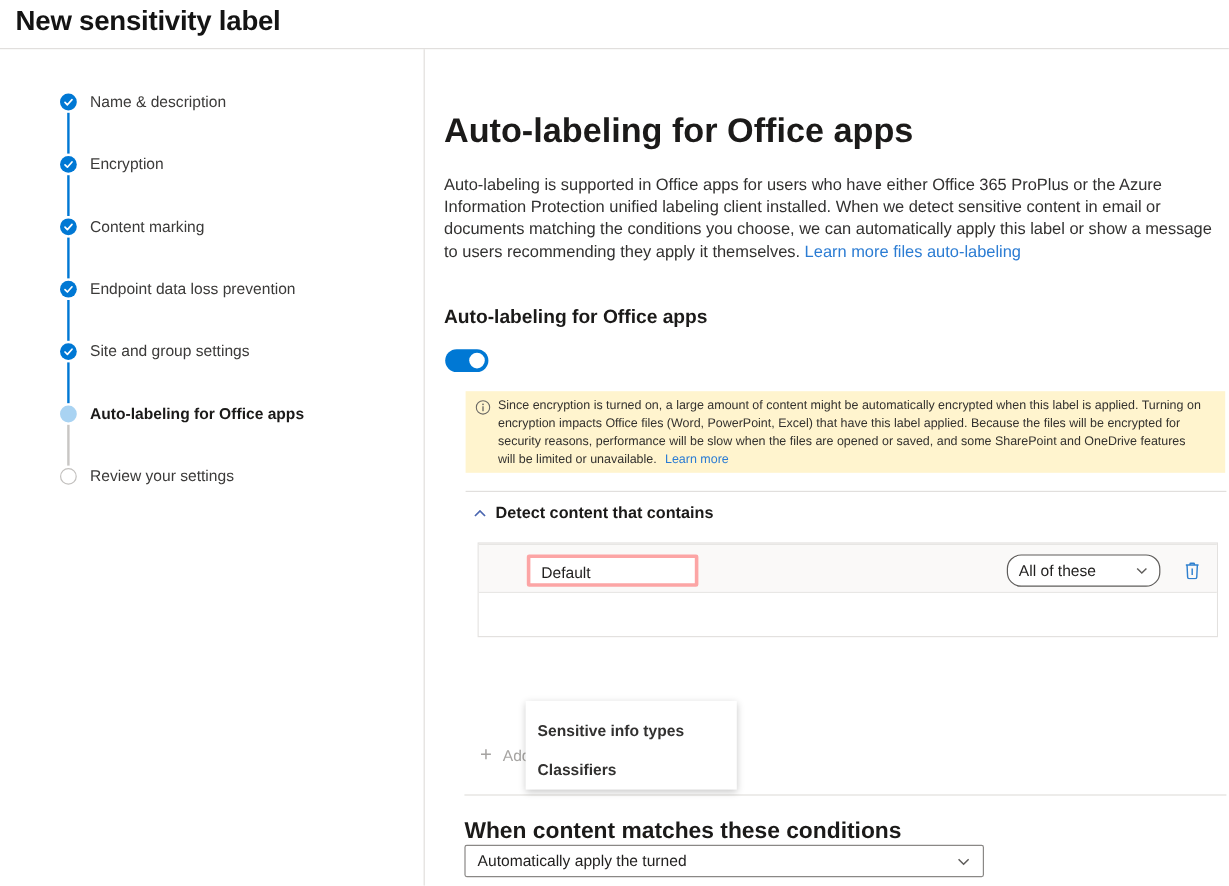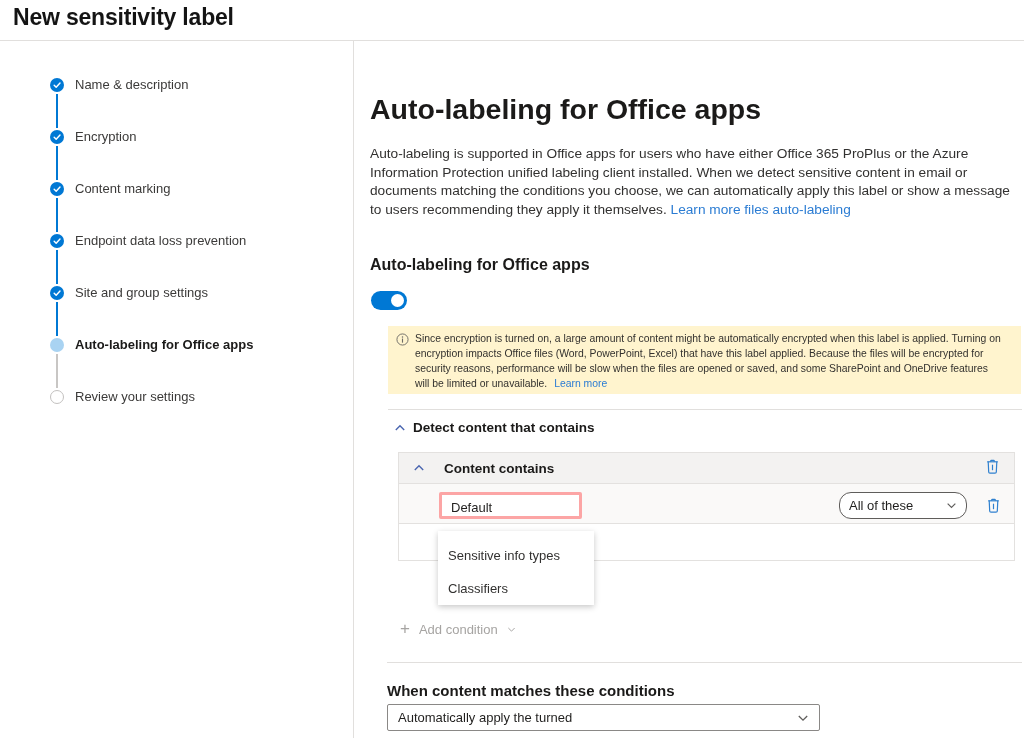--- a/index.html
+++ b/index.html
@@ -60,26 +60,26 @@
   #row2 .trash { position:absolute; left:587px; top:13px; }
   #row3 { height:39px; border-top:1px solid #e3e1df; display:flex; align-items:center; padding-left:50px; }
   #add-button { color:#0078d4; font-size:13px; display:flex; align-items:center; gap:6px; }
   #add-button .chev3 { color:#0078d4; display:inline-flex; }
   #row4 { height:37px; border-top:1px solid #e3e1df; background:#fff; }
 
   #add-condition { left:400px; top:621px; display:flex; align-items:center; gap:9px; color:#a6a4a2;
                    font-size:13px; z-index:1; }
   #add-condition .plus { font-size:17px; font-weight:400; line-height:16px; }
 
-  #context-menu { left:438px; top:531px; width:156px; height:74px; background:#fff; z-index:3;
-                  box-shadow:0 2px 6px rgba(0,0,0,.22); padding-top:8px; }
+  #context-menu { left:438px; top:584px; width:176px; height:74px; background:#fff; z-index:3;
+                  box-shadow:0 2px 6px rgba(0,0,0,.22); padding-top:8px;font-weight:bold; }
   .menu-item { height:33px; display:flex; align-items:center; padding-left:10px; font-size:13px; color:#323130; }
 
   #divider2 { left:387px; top:662px; width:635px; height:1px; background:#e1dfdd; }
-  #when-label { left:387px; top:682px; font-size:15px; font-weight:700; color:#1b1a19; }
+  #when-label { left:387px; top:682px; font-size:19px; font-weight:700; color:#1b1a19; }
   #when-select { left:387px; top:704px; width:433px; height:27px; border:1px solid #8a8886; border-radius:2px;
                  display:flex; align-items:center; padding:0 10px; font-size:13px; color:#201f1e; background:#fff; }
   #when-select .chev2 { margin-left:auto; color:#605e5c; display:inline-flex; }
 </style>
 </head>
 <body>
 
 <div class="abs" id="page-title">New sensitivity label</div>
 <div class="abs" id="top-divider"></div>
 
@@ -164,36 +164,20 @@
 <div class="abs" id="detect-header">
   <span class="chev">
     <svg width="12" height="12" viewBox="0 0 12 12">
         <polyline points="1.8,8 6,3.8 10.2,8" fill="none" stroke="currentColor" stroke-width="1.4"></polyline>
       </svg>
   </span>
   <span class="t">Detect content that contains</span>
 </div>
 
 <div class="abs" id="groupbox">
-  <div id="group-header">
-    <span class="chev">
-      <svg width="12" height="12" viewBox="0 0 12 12">
-          <polyline points="1.8,8 6,3.8 10.2,8" fill="none" stroke="currentColor" stroke-width="1.4"></polyline>
-        </svg>
-    </span>
-    <span class="t">Content contains</span>
-    <span class="trash">
-      <svg width="15" height="16" viewBox="0 0 15 16" fill="none" stroke="#2f80cf" stroke-width="1.2">
-          <path d="M2.2 3.8h10.6"></path>
-          <path d="M5.7 3.8V2.9c0-.35.25-.6.6-.6h2.4c.35 0 .6.25.6.6v.9"></path>
-          <path d="M3.2 3.8l.5 10.2c0 .7.6 1.2 1.3 1.2h5c.7 0 1.3-.5 1.3-1.2l.5-10.2"></path>
-          <path d="M7.5 6.7v5.5"></path>
-        </svg>
-    </span>
-  </div>
   <div id="row2">
     <div id="name-input">Default</div>
     <div id="match-select">
       <span>All of these</span>
       <span class="chev2">
         <svg width="11" height="11" viewBox="0 0 12 12">
             <polyline points="1.8,4 6,8.2 10.2,4" fill="none" stroke="currentColor" stroke-width="1.3"></polyline>
           </svg>
       </span>
     </div>

